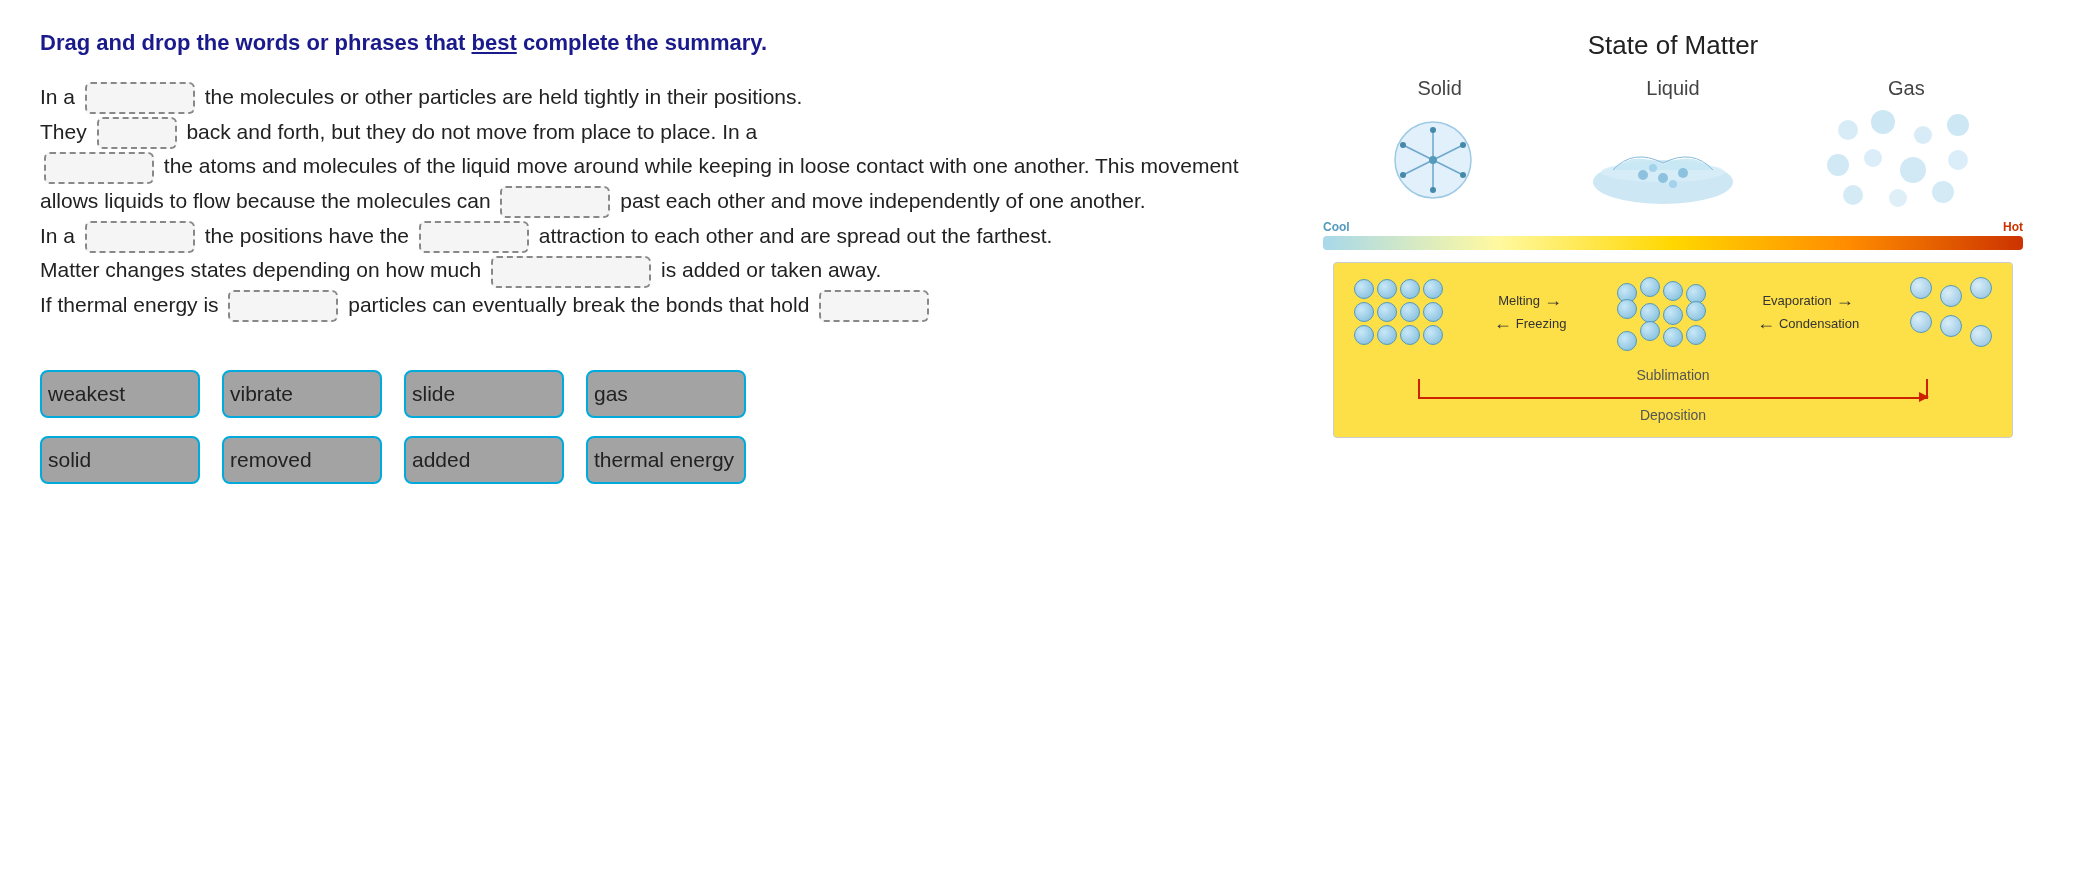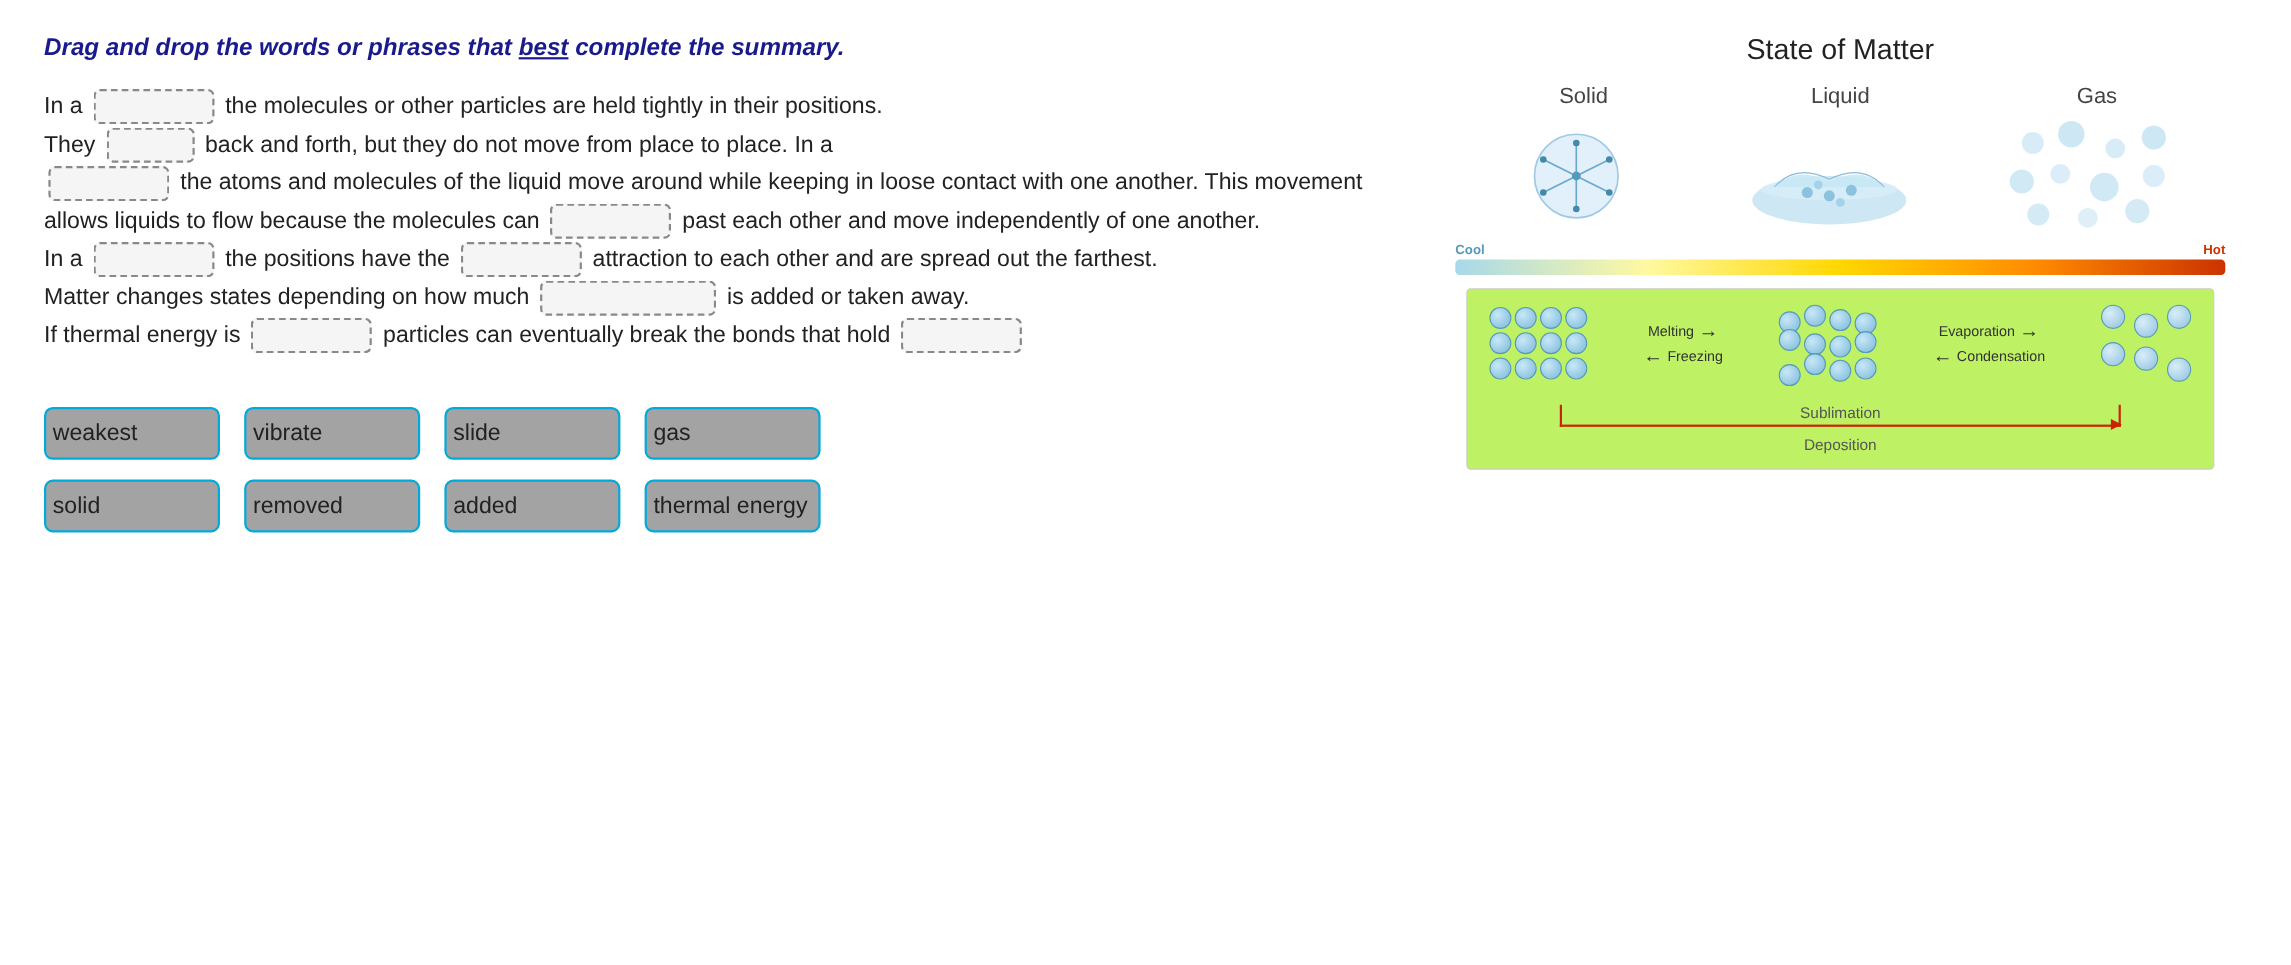--- a/index.html
+++ b/index.html
@@ -18,21 +18,20 @@
     .left-panel {
       flex: 1;
       display: flex;
       flex-direction: column;
       gap: 0px;
     }
 
     .instructions {
       font-size: 22px;
       font-weight: bold;
-      font-style: italic;
       color: #1a1a8c;
       margin-bottom: 24px;
     }
     .instructions u {
       text-decoration: underline;
     }
 
     .summary-text {
       font-size: 21px;
       color: #222;
@@ -306,21 +305,21 @@
     </div>
 
     <div class="temp-bar-container">
       <div class="temp-labels">
         <span class="temp-label-cool">Cool</span>
         <span class="temp-label-hot">Hot</span>
       </div>
       <div class="temp-bar"></div>
     </div>
 
-    <div style="width:680px; border:1.5px solid #ccc; background:#bef264; border-radius:4px; padding:14px 20px; position:relative;">
+    <div style="width:680px; border:1.5px solid #ccc; background:#fde047; border-radius:4px; padding:14px 20px; position:relative;">
 
       <div style="display:flex; flex-direction:row; align-items:center; justify-content:space-between; margin-bottom:20px;">
 
         <div style="display:grid; grid-template-columns: repeat(4, 20px); gap:3px;">
           <div class="mol"></div>
             <div class="mol"></div>
             <div class="mol"></div>
             <div class="mol"></div>
           <div class="mol"></div>
             <div class="mol"></div>
@@ -376,21 +375,21 @@
           <div class="mol gas-mol" style="margin-top:-4px;"></div>
           <div class="mol gas-mol"></div>
           <div class="mol gas-mol" style="margin-top:10px;"></div>
         </div>
 
       </div>
 
       <div style="position:relative; width:100%; margin-top:4px;">
 
         <div style="display:flex; flex-direction:column; align-items:center; width:100%;">
-          <span style="font-size:14px; color:#555; margin-bottom:3px;">Sublimation</span>
+          <span style="font-size:14px; color:#555; margin-bottom:14px;">Sublimation</span>
 
           <div style="width:80%; height:2px; background:#cc2200; position:relative;">
 
             <div style="position:absolute; left:0; top:-18px; width:2px; height:20px; background:#cc2200;"></div>
 
             <div style="position:absolute; right:0; top:-18px; width:2px; height:20px; background:#cc2200;"></div>
 
             <div style="position:absolute; right:-1px; top:-5px; width:0; height:0; border-left:10px solid #cc2200; border-top:5px solid transparent; border-bottom:5px solid transparent;"></div>
           </div>
         </div>

